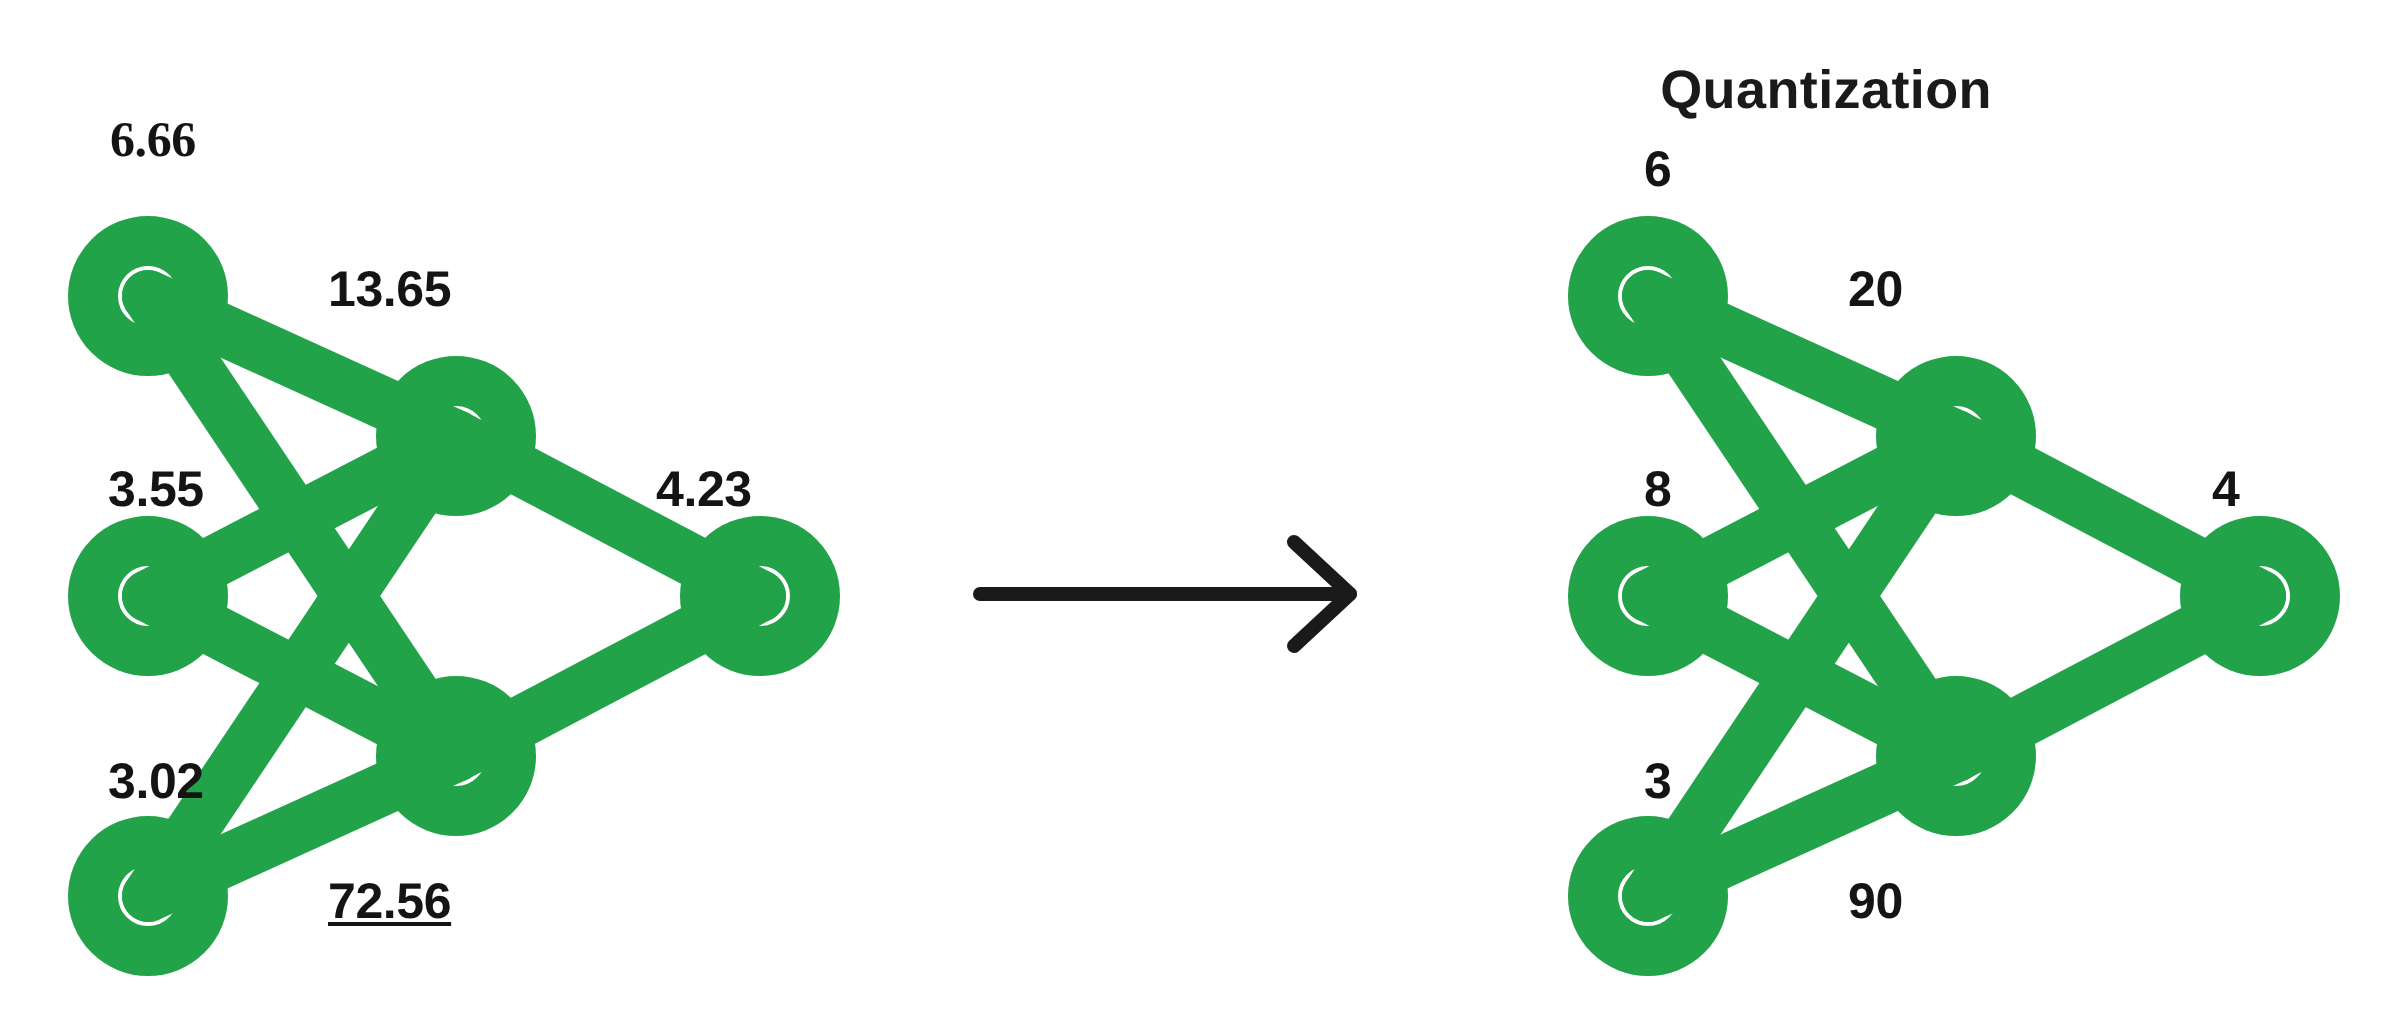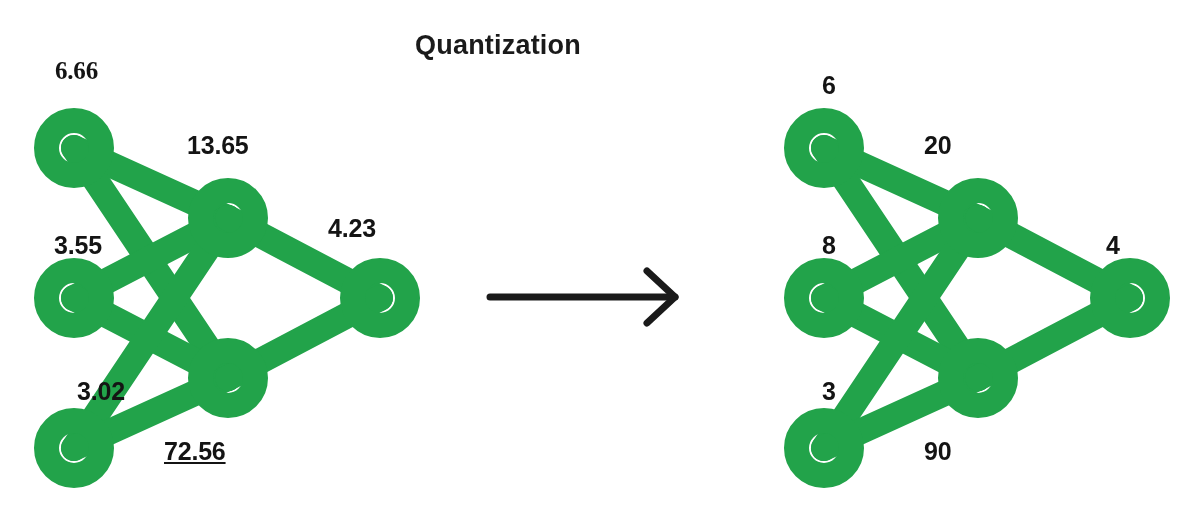--- a/index.html
+++ b/index.html
@@ -19,21 +19,21 @@
     left: 0;
     top: 0;
     width: 1200px;
     height: 512px;
   }
   .title {
     position: absolute;
     left: 0;
     top: 30px;
     width: 996px;
-    text-align: center;
+    text-align: right;
     font-family: "Liberation Sans", sans-serif;
     font-size: 27px;
     font-weight: bold;
     color: #1a1a1a;
     letter-spacing: 0.2px;
     user-select: none;
   }
   .wlabel {
     position: absolute;
     font-family: "Liberation Sans", sans-serif;
@@ -94,24 +94,24 @@
       </g>
     </g>
   <g id="arrow-layer">
       <line x1="490" y1="297" x2="675" y2="297" stroke="#1a1a1a" stroke-width="7" stroke-linecap="round"></line>
       <polyline points="647,271 675,297 647,323" fill="none" stroke="#1a1a1a" stroke-width="7" stroke-linecap="round" stroke-linejoin="round"></polyline>
     </g>
 </svg>
 
 <div id="labels-layer">
     <div class="wlabel" style="left: 55px; top: 57px; font-family: Liberation Serif, serif;">6.66</div>
-    <div class="wlabel" style="left: 164px; top: 131px; margin-left: 23px;">13.65</div>
+    <div class="wlabel" style="left: 164px; top: 131px;">13.65</div>
     <div class="wlabel" style="left: 54px; top: 231px;">3.55</div>
-    <div class="wlabel" style="left: 328px; top: 214px;">4.23</div>
-    <div class="wlabel" style="left: 54px; top: 377px; margin-left: 23px;">3.02</div>
+    <div class="wlabel" style="left: 328px; top: 231px;">4.23</div>
+    <div class="wlabel" style="left: 54px; top: 377px;">3.02</div>
     <div class="wlabel" style="left: 164px; top: 437px; text-decoration: underline;">72.56</div>
     <div class="wlabel" style="left: 822px; top: 71px;">6</div>
     <div class="wlabel" style="left: 924px; top: 131px;">20</div>
     <div class="wlabel" style="left: 822px; top: 231px;">8</div>
     <div class="wlabel" style="left: 1106px; top: 231px;">4</div>
     <div class="wlabel" style="left: 822px; top: 377px;">3</div>
     <div class="wlabel" style="left: 924px; top: 437px;">90</div>
   </div>
 
 </body></html>

